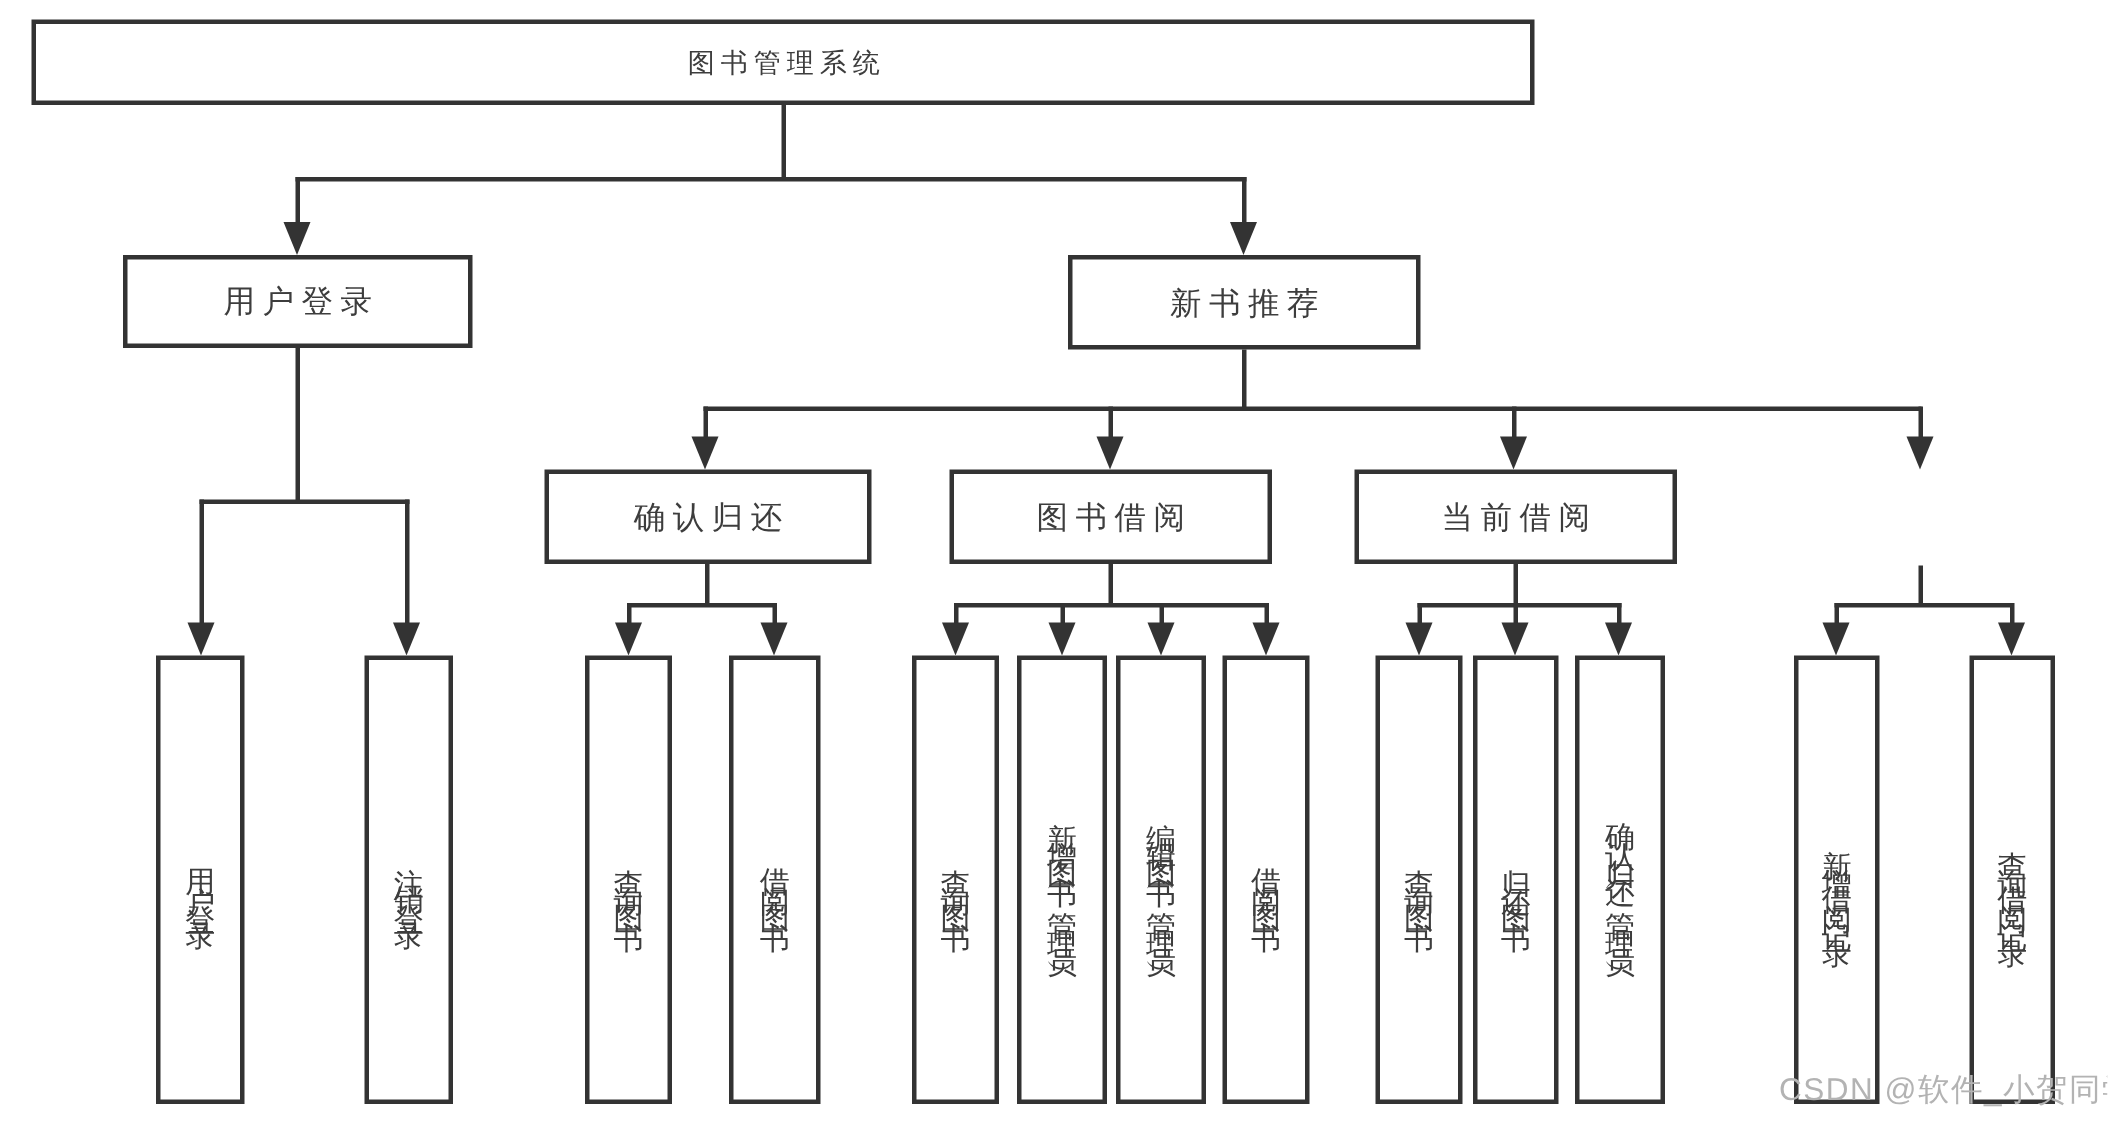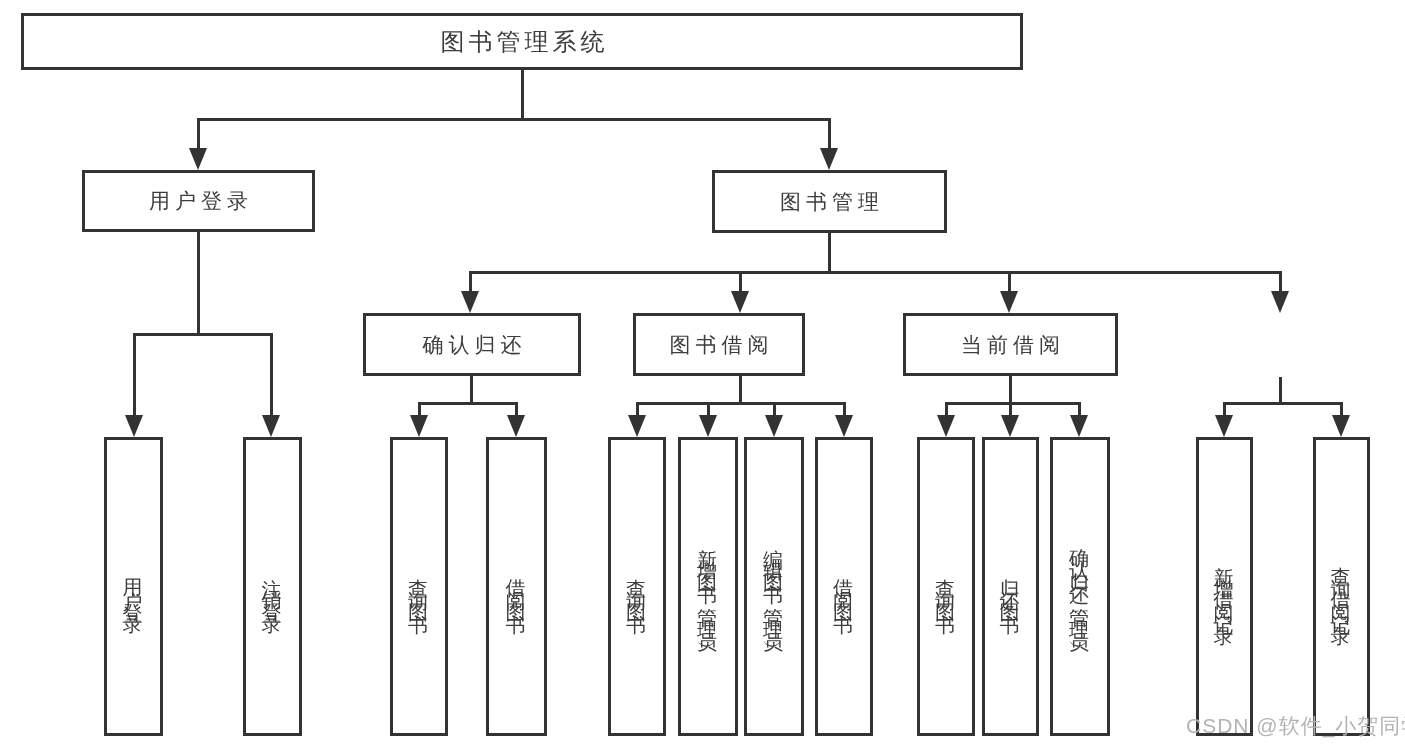--- a/index.html
+++ b/index.html
@@ -21,21 +21,21 @@
     position: absolute;
     box-sizing: border-box;
     border: 3px solid var(--line);
     background: var(--background);
     display: flex;
     align-items: center;
     justify-content: center;
     color: var(--text);
   }
   .hbox { font-size: 21px; letter-spacing: 5px; padding-left: 5px; }
-  .root-title { font-size: 24px; letter-spacing: 4px; }
+  .root-title { font-size: 18px; letter-spacing: 4px; }
   .vbox span {
     writing-mode: vertical-rl;
     text-orientation: mixed;
     font-size: 20px;
     letter-spacing: 12px;
     white-space: nowrap;
   }
   .hl { position: absolute; height: 3px; background: var(--line); }
   .vl { position: absolute; width: 3px; background: var(--line); }
   .ar {
@@ -68,21 +68,21 @@
   <div class="hl" style="left:197px; top:118px; width:634px;"></div>
   <div class="vl" style="left:197px; top:118px; height:32px;"></div>
   <div class="ar" style="left:189px; top:148px;"></div>
   <div class="vl" style="left:828px; top:118px; height:32px;"></div>
   <div class="ar" style="left:820px; top:148px;"></div>
 
   <div class="box hbox" style="left:82px; top:170px; width:233px; height:62px;">
     <span>用户登录</span>
   </div>
   <div class="box hbox" style="left:712px; top:170px; width:235px; height:63px;">
-    <span>图书管理</span>
+    <span>新书推荐</span>
   </div>
 
   <div class="vl" style="left:197px; top:232px; height:103px;"></div>
   <div class="hl" style="left:133px; top:333px; width:140px;"></div>
   <div class="vl" style="left:133px; top:333px; height:84px;"></div>
   <div class="ar" style="left:125px; top:415px;"></div>
   <div class="vl" style="left:270px; top:333px; height:84px;"></div>
   <div class="ar" style="left:262px; top:415px;"></div>
 
   <div class="vl" style="left:828px; top:233px; height:40px;"></div>
@@ -92,21 +92,21 @@
   <div class="vl" style="left:739px; top:271px; height:22px;"></div>
   <div class="ar" style="left:731px; top:291px;"></div>
   <div class="vl" style="left:1008px; top:271px; height:22px;"></div>
   <div class="ar" style="left:1000px; top:291px;"></div>
   <div class="vl" style="left:1279px; top:271px; height:22px;"></div>
   <div class="ar" style="left:1271px; top:291px;"></div>
 
   <div class="box hbox" style="left:363px; top:313px; width:218px; height:63px;">
     <span>确认归还</span>
   </div>
-  <div class="box hbox" style="left:633px; top:313px; width:172px; height:63px;">
+  <div class="box hbox" style="left:633px; top:313px; width:215px; height:63px;">
     <span>图书借阅</span>
   </div>
   <div class="box hbox" style="left:903px; top:313px; width:215px; height:63px;">
     <span>当前借阅</span>
   </div>
 
   <div class="vl" style="left:470px; top:376px; height:28px;"></div>
   <div class="hl" style="left:418px; top:402px; width:100px;"></div>
   <div class="vl" style="left:418px; top:402px; height:15px;"></div>
   <div class="ar" style="left:410px; top:415px;"></div>

